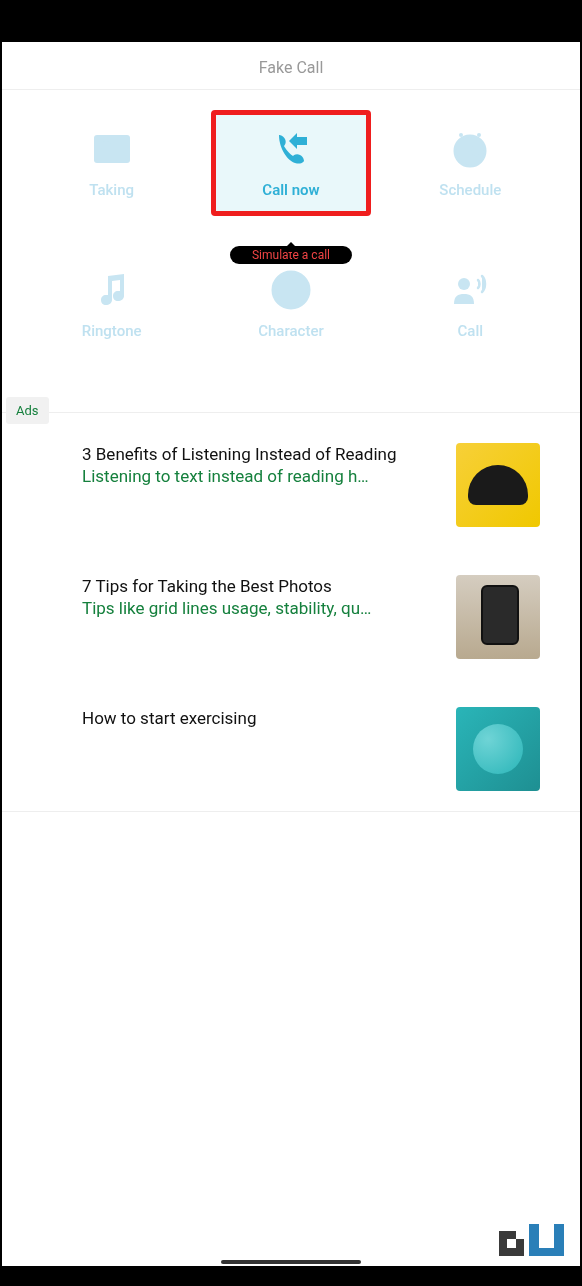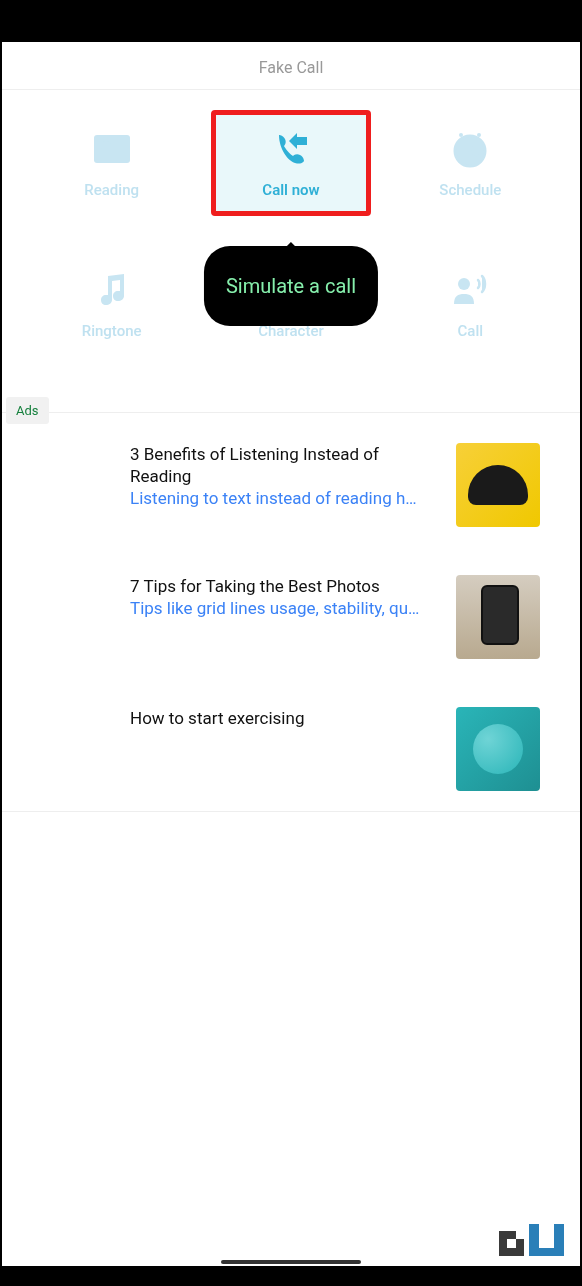--- a/index.html
+++ b/index.html
@@ -70,23 +70,23 @@
   fill: #2fb0d6;
 }
 .icon-wrap svg path,
 .icon-wrap svg rect,
 .icon-wrap svg circle {
   fill: #c8e5f2;
 }
 .tooltip {
   position: absolute;
   background: #000;
-  color: #86efac;
-  font-size: 20px;
-  padding: 28px 22px;
+  color: #ef4444;
+  font-size: 12px;
+  padding: 2px 22px;
   border-radius: 26px;
   top: 156px;
   left: 50%;
   transform: translateX(-50%);
   white-space: nowrap;
   z-index: 10;
 }
 .tooltip::before {
   content: "";
   position: absolute;
@@ -110,39 +110,38 @@
   color: #15803d;
   font-size: 13px;
   padding: 6px 10px;
   border-radius: 3px;
 }
 .ad-list {
   padding: 30px 40px 0 80px;
   display: flex;
   flex-direction: column;
   gap: 48px;
-  margin-left: 48px;
 }
 .ad-item {
   display: flex;
   gap: 20px;
   align-items: flex-start;
   cursor: pointer;
 }
 .ad-text {
   flex: 1;
 }
 .ad-title {
   font-size: 17px;
   color: #111;
   line-height: 1.3;
 }
 .ad-desc {
   font-size: 17px;
-  color: #3b82f6;
+  color: #15803d;
   line-height: 1.3;
   white-space: nowrap;
   overflow: hidden;
   text-overflow: ellipsis;
 }
 .ad-thumb {
   width: 84px;
   height: 84px;
   border-radius: 4px;
   flex-shrink: 0;
@@ -217,21 +216,21 @@
 <div class="grid">
 
   <div class="grid-item">
     <div class="icon-wrap">
       <svg viewBox="0 0 44 44">
           <rect x="4" y="8" width="36" height="28" rx="3"></rect>
           <circle cx="16" cy="19" r="5" fill="#fff"></circle>
           <rect x="8" y="26" width="16" height="6" rx="3" fill="#fff"></rect>
         </svg>
     </div>
-    <div class="label">Reading</div>
+    <div class="label">Taking</div>
   </div>
 
   <div class="grid-item highlighted">
     <div class="icon-wrap">
       <svg viewBox="0 0 44 44">
           <path d="M10 8 C10 8 14 8 16 12 C18 16 15 19 15 19 C15 19 18 25 24 29 C24 29 27 26 31 28 C35 30 35 34 35 34 C35 34 33 38 26 36 C19 34 10 22 10 8 Z"></path>
           <path d="M38 10 L28 10 L28 6 L20 14 L28 22 L28 18 L38 18 Z"></path>
         </svg>
     </div>
     <div class="label">Call now</div>

